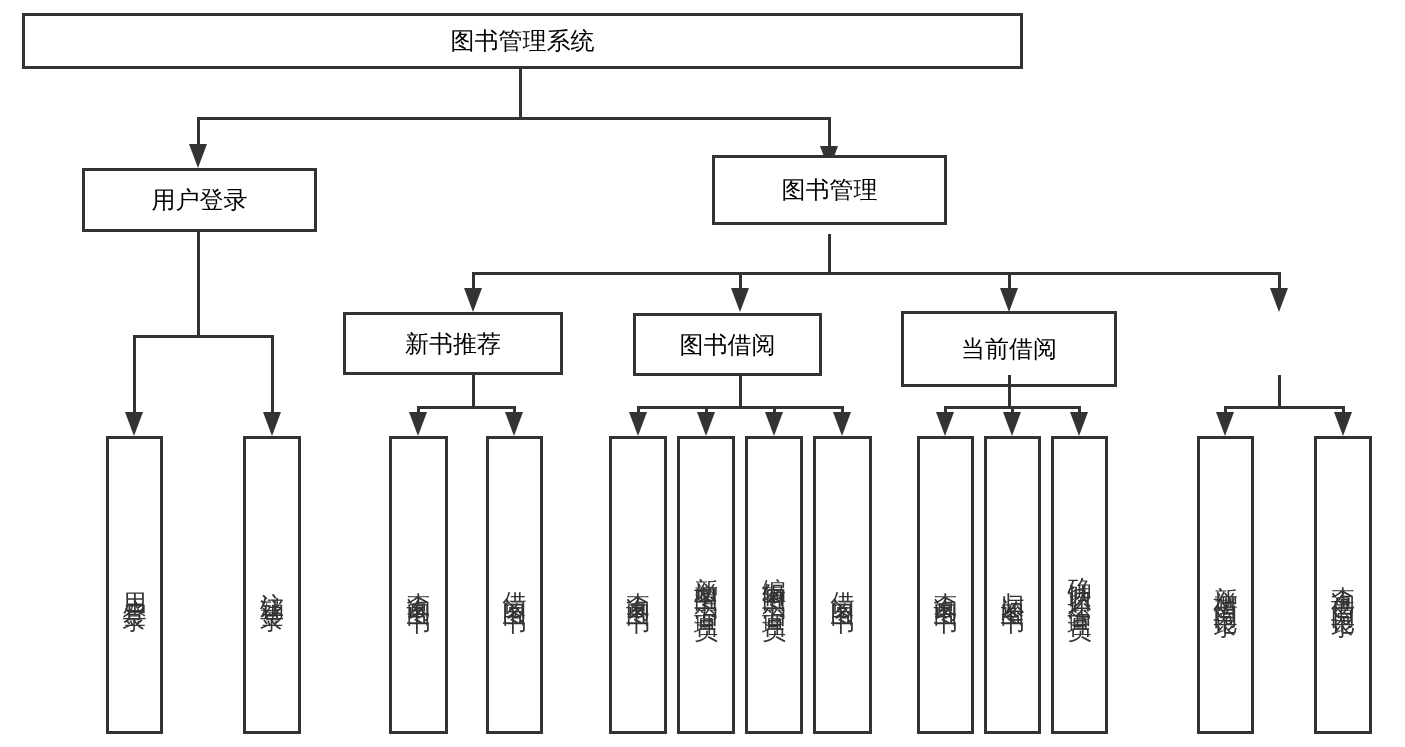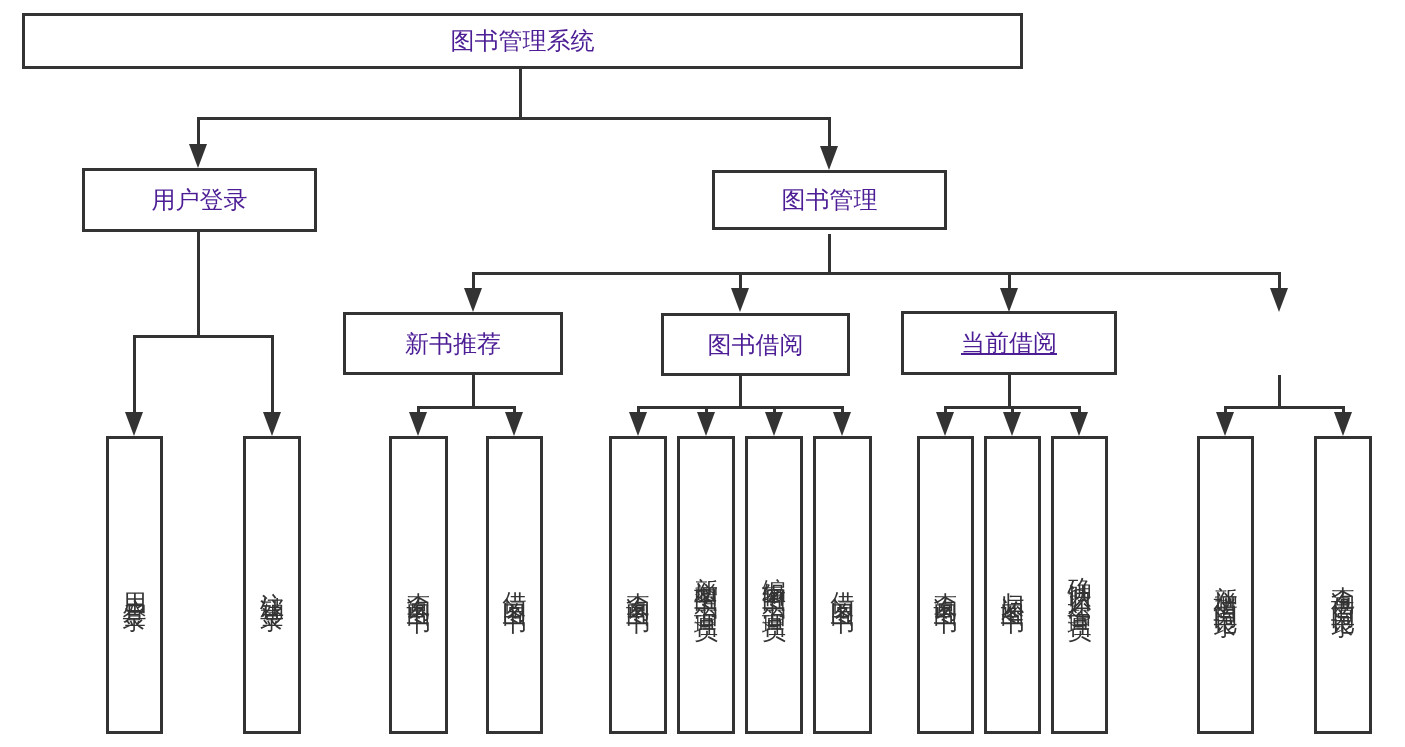--- a/index.html
+++ b/index.html
@@ -6,21 +6,21 @@
   .stage {
     position:relative; width:1405px; height:747px; background:#ffffff;
     font-family:"Liberation Sans","DejaVu Sans",sans-serif; color:#333333;
     overflow:hidden;
   }
   
   .box {
     position:absolute; box-sizing:border-box;
     border:3px solid #333333; background:#ffffff;
     display:flex; align-items:center; justify-content:center;
-    font-size:24px; color:#4c1d95; white-space:nowrap;
+    font-size:24px; color:#000000; white-space:nowrap;
   }
   .vbox {
     position:absolute; box-sizing:border-box;
     border:3px solid #333333; background:#ffffff;
     display:flex; align-items:center; justify-content:center;
   }
   .vtext {
     writing-mode:vertical-rl; text-orientation:mixed;
     font-size:24px; letter-spacing:6px; line-height:1; color:#333333;
   }
@@ -46,43 +46,43 @@
   <div class="box" style="left:22px; top:13px; width:1001px; height:56px;">图书管理系统</div>
 
   <div class="vl" style="left:519px; top:69px; height:50px;"></div>
   <div class="hl" style="left:197px; top:117px; width:634px;"></div>
   <div class="vl" style="left:197px; top:117px; height:28px;"></div>
   <div class="ar" style="left:189px; top:144px;"></div>
   <div class="vl" style="left:828px; top:117px; height:30px;"></div>
   <div class="ar" style="left:820px; top:146px;"></div>
 
   <div class="box" style="left:82px; top:168px; width:235px; height:64px;">用户登录</div>
-  <div class="box" style="left:712px; top:170px; width:235px; height:60px;">图书管理</div>
+  <div class="box" style="left:712px; top:155px; width:235px; height:70px;">图书管理</div>
 
   <div class="vl" style="left:197px; top:232px; height:105px;"></div>
   <div class="hl" style="left:134px; top:335px; width:139px;"></div>
   <div class="vl" style="left:133px; top:335px; height:79px;"></div>
   <div class="ar" style="left:125px; top:412px;"></div>
   <div class="vl" style="left:271px; top:335px; height:79px;"></div>
   <div class="ar" style="left:263px; top:412px;"></div>
 
   <div class="vl" style="left:828px; top:234px; height:41px;"></div>
   <div class="hl" style="left:472px; top:272px; width:808px;"></div>
   <div class="vl" style="left:472px; top:272px; height:18px;"></div>
   <div class="ar" style="left:464px; top:288px;"></div>
   <div class="vl" style="left:739px; top:272px; height:18px;"></div>
   <div class="ar" style="left:731px; top:288px;"></div>
   <div class="vl" style="left:1008px; top:272px; height:18px;"></div>
   <div class="ar" style="left:1000px; top:288px;"></div>
   <div class="vl" style="left:1278px; top:272px; height:18px;"></div>
   <div class="ar" style="left:1270px; top:288px;"></div>
 
   <div class="box" style="left:343px; top:312px; width:220px; height:63px;">新书推荐</div>
-  <div class="box" style="left:633px; top:313px; width:189px; height:63px;margin-left:28px;">图书借阅</div>
-  <div class="box" style="left:901px; top:311px; width:216px; height:64px;text-decoration:underline;">当前借阅</div>
+  <div class="box" style="left:633px; top:313px; width:189px; height:63px;">图书借阅</div>
+  <div class="box" style="left:901px; top:311px; width:216px; height:76px;">当前借阅</div>
 
   <div class="vl" style="left:472px; top:375px; height:33px;"></div>
   <div class="vl" style="left:739px; top:376px; height:32px;"></div>
   <div class="vl" style="left:1008px; top:375px; height:33px;"></div>
   <div class="vl" style="left:1278px; top:375px; height:33px;"></div>
 
   <div class="hl" style="left:418px; top:406px; width:97px;"></div>
   <div class="hl" style="left:637px; top:406px; width:206px;"></div>
   <div class="hl" style="left:945px; top:406px; width:135px;"></div>
   <div class="hl" style="left:1225px; top:406px; width:119px;"></div>

